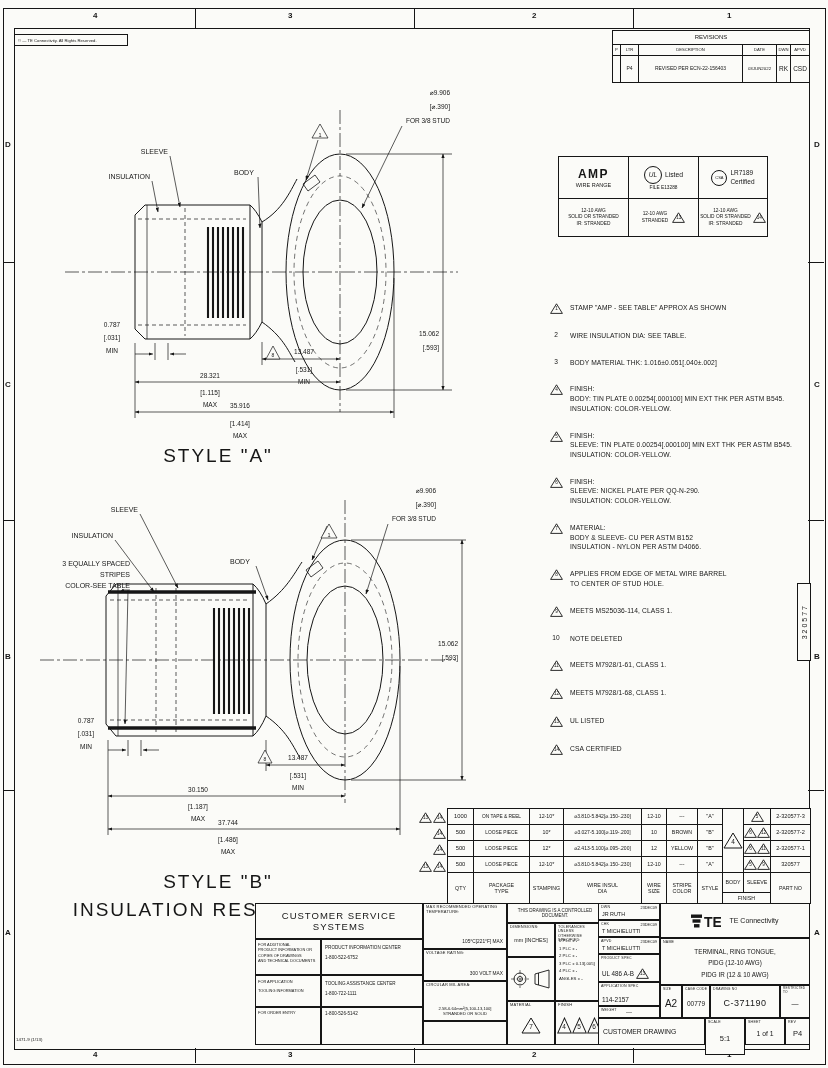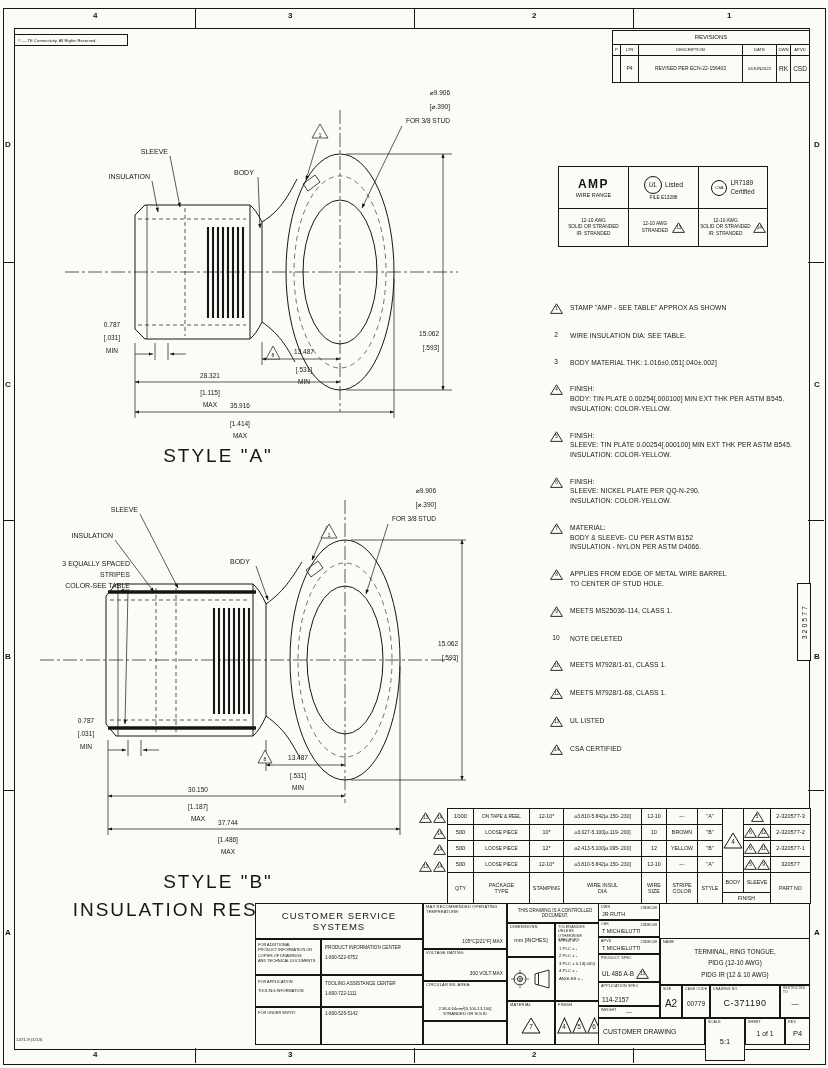--- a/index.html
+++ b/index.html
@@ -276,21 +276,21 @@
     <text class="dt" x="170" y="343" text-anchor="middle">MAX</text>
     <text class="dt" x="200" y="347" text-anchor="middle">37.744</text>
     <text class="dt" x="200" y="364" text-anchor="middle">[1.486]</text>
     <text class="dt" x="200" y="376" text-anchor="middle">MAX</text>
     <text class="dt" x="430" y="168" text-anchor="end">15.062</text>
     <text class="dt" x="430" y="182" text-anchor="end">[.593]</text>
     <text class="cap" x="190" y="410" text-anchor="middle">STYLE "B"</text>
     <text class="cap" x="190" y="438" text-anchor="middle">INSULATION RESTRICTING</text>
   </svg>
 
-  <table class="ct abs" style="left:558px;top:166px;width:209px;table-layout:fixed">
+  <table class="ct abs" style="left:558px;top:156px;width:209px;table-layout:fixed">
     <colgroup>
         <col style="width:70px">
         <col style="width:70px">
         <col style="width:69px">
       </colgroup>
     <tbody>
         <tr style="height:42px">
       <td>
         <div style="font-size:12px;font-weight:900;letter-spacing:1.5px">AMP</div>
         <div style="font-size:5.5px;margin-top:1px">WIRE RANGE</div>
@@ -783,20 +783,33 @@
     </div>
     <div class="box" style="left:343px;top:79px;width:62px;height:24px">
         <span class="lbl" style="font-size:3.6px">APPLICATION SPEC</span>
         <span class="sv" style="font-size:6.5px">114-2157</span>
       </div>
     <div class="box" style="left:343px;top:103px;width:62px;height:12px">
         <span class="lbl" style="font-size:3.6px">WEIGHT</span>
         <div class="cc" style="position:absolute;inset:0;font-size:6px">—</div>
       </div>
 
+    <div class="box" style="left:405px;top:0;width:150px;height:35px">
+      <div class="cc" style="position:absolute;inset:0;gap:8px">
+        <svg width="30" height="18" viewBox="0 0 30 18">
+          <g fill="#161616">
+            <rect x="0" y="2.5" width="11" height="3.4"></rect>
+              <rect x="1.5" y="7.3" width="8" height="3.4"></rect>
+              <rect x="3" y="12.1" width="5.5" height="3.4"></rect>
+          </g>
+          <text x="13" y="15" font-size="14" font-weight="bold">TE</text>
+        </svg>
+        <span style="font-size:7px">TE Connectivity</span>
+      </div>
+    </div>
     <div class="box" style="left:405px;top:35px;width:150px;height:47px">
       <span class="lbl" style="font-size:3.6px">NAME</span>
       <div class="cc pre" style="position:absolute;inset:3px 0 0 0;font-size:6.3px;line-height:1.75">TERMINAL, RING TONGUE,
 PIDG (12-10 AWG)
 PIDG IR (12 &amp; 10 AWG)</div>
     </div>
     <div class="box" style="left:405px;top:82px;width:22px;height:33px">
         <span class="lbl" style="font-size:3.4px">SIZE</span>
         <div class="cc" style="position:absolute;inset:3px 0 0 0;font-size:10px">A2</div>
       </div>
@@ -807,21 +820,21 @@
     <div class="box" style="left:455px;top:82px;width:70px;height:33px">
         <span class="lbl" style="font-size:3.4px">DRAWING NO</span>
         <div class="cc" style="position:absolute;inset:3px 0 0 0;font-size:9px;letter-spacing:.5px">C-371190</div>
       </div>
     <div class="box" style="left:525px;top:82px;width:30px;height:33px">
         <span class="lbl" style="font-size:3.2px">RESTRICTED TO</span>
         <div class="cc" style="position:absolute;inset:3px 0 0 0;font-size:7px">—</div>
       </div>
 
     <div class="box" style="left:343px;top:115px;width:107px;height:27px;display:flex;align-items:center;padding-left:4px;font-size:6.8px">CUSTOMER DRAWING</div>
-    <div class="box" style="left:450px;top:115px;width:40px;height:43px">
+    <div class="box" style="left:450px;top:115px;width:40px;height:37px">
         <span class="lbl" style="font-size:3.6px">SCALE</span>
         <div class="cc" style="position:absolute;inset:4px 0 0 0;font-size:7.5px">5:1</div>
       </div>
     <div class="box" style="left:490px;top:115px;width:40px;height:27px">
         <span class="lbl" style="font-size:3.6px">SHEET</span>
         <div class="cc" style="position:absolute;inset:4px 0 0 0;font-size:6.8px">1 of 1</div>
       </div>
     <div class="box" style="left:530px;top:115px;width:25px;height:27px">
         <span class="lbl" style="font-size:3.6px">REV</span>
         <div class="cc" style="position:absolute;inset:4px 0 0 0;font-size:7.5px">P4</div>

